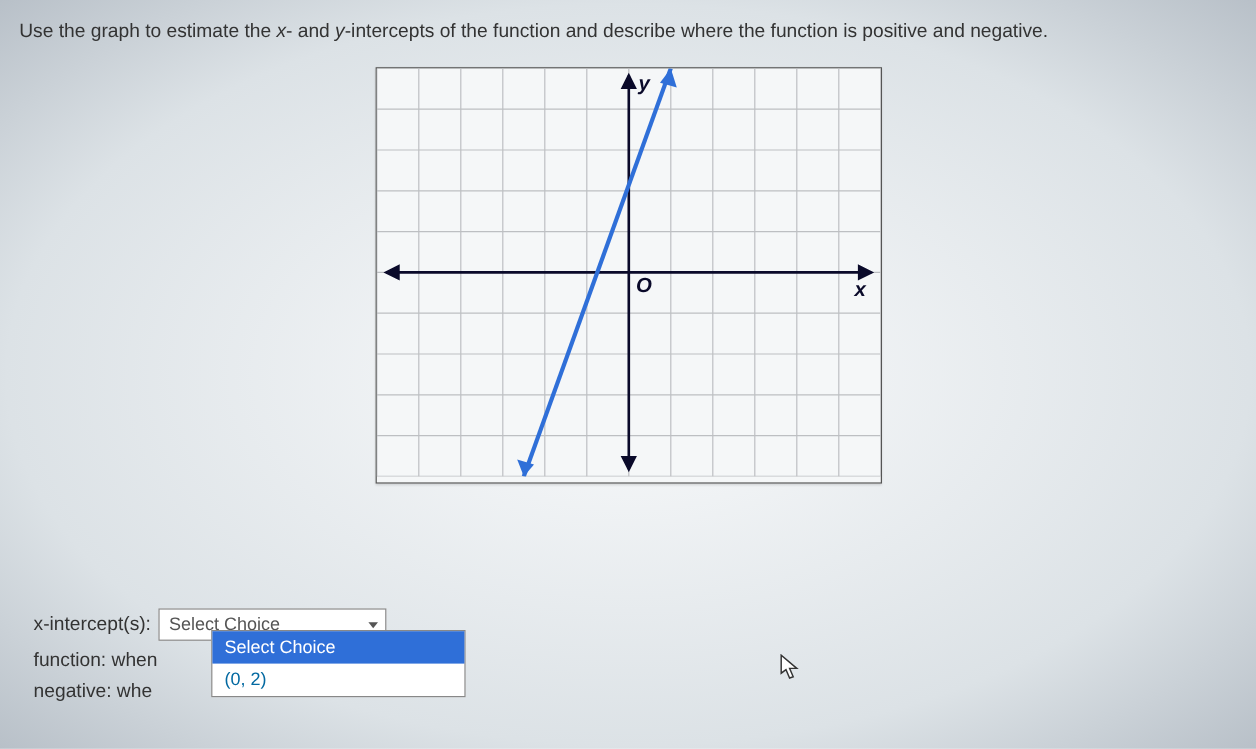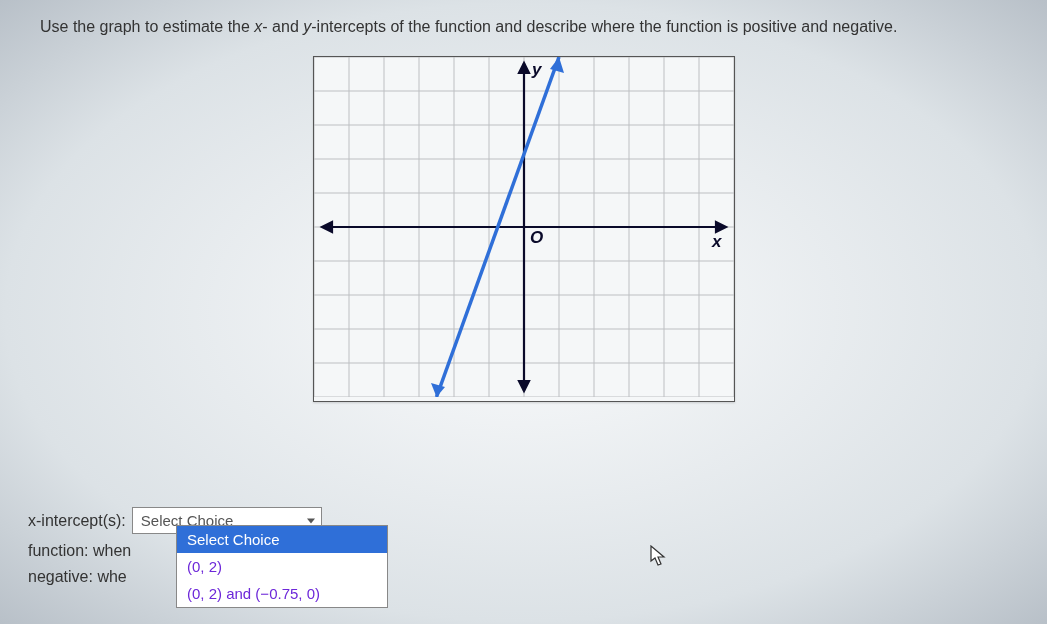--- a/index.html
+++ b/index.html
@@ -5,21 +5,21 @@
   * { box-sizing: border-box; margin: 0; padding: 0; }
   body {
     font-family: Arial, Helvetica, sans-serif;
     background: radial-gradient(ellipse at center, #fafbfc 0%, #dce2e6 70%, #b8c0c8 100%);
     width: 1047px;
     height: 624px;
     position: relative;
     overflow: hidden;
   }
   .container {
-    padding: 18px 40px;
+    padding: 18px 16px;
     width: 100%;
     height: 100%;
     position: relative;
   }
   .prompt {
     font-size: 16px;
     color: #333;
     margin-bottom: 20px;
     font-weight: 400;
   }
@@ -71,21 +71,21 @@
     top: 26px;
     width: 212px;
     background: #fff;
     border: 1px solid #888;
     z-index: 10;
     font-size: 15px;
   }
   .dropdown .opt {
     padding: 5px 10px;
     cursor: pointer;
-    color: #6d28d9;
+    color: #0369a1;
   }
   .dropdown .opt.selected {
     background: #2f6fd8;
     color: #fff;
   }
   .cursor-arrow {
     position: absolute;
     left: 650px;
     top: 545px;
   }
@@ -172,21 +172,20 @@
       <span class="lbl">function: when</span>
     </div>
 
     <div class="row">
       <span class="lbl">negative: whe</span>
     </div>
 
     <div class="dropdown">
       <div class="opt selected">Select Choice</div>
       <div class="opt">(0, 2)</div>
-      <div class="opt">(0, 2) and (−0.75, 0)</div>
     </div>
   </div>
 
   <svg class="cursor-arrow" width="18" height="22">
     <path d="M1 1 L1 16 L5 13 L8 20 L11 19 L8 12 L14 12 Z" fill="#fff" stroke="#333" stroke-width="1.2"></path>
   </svg>
 
 </div>
 
 </body></html>

